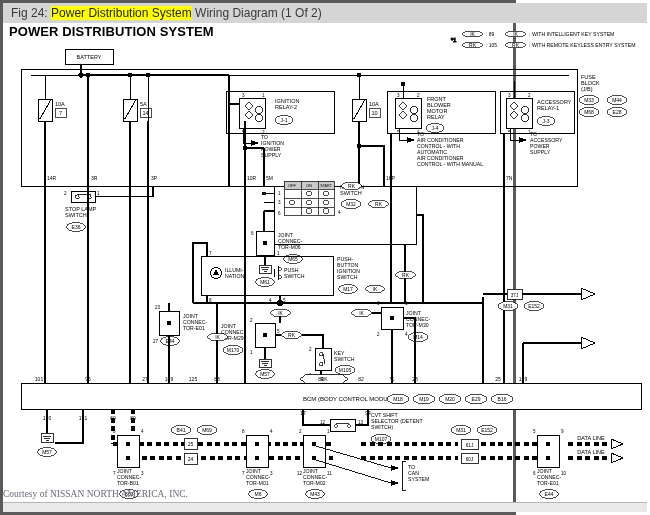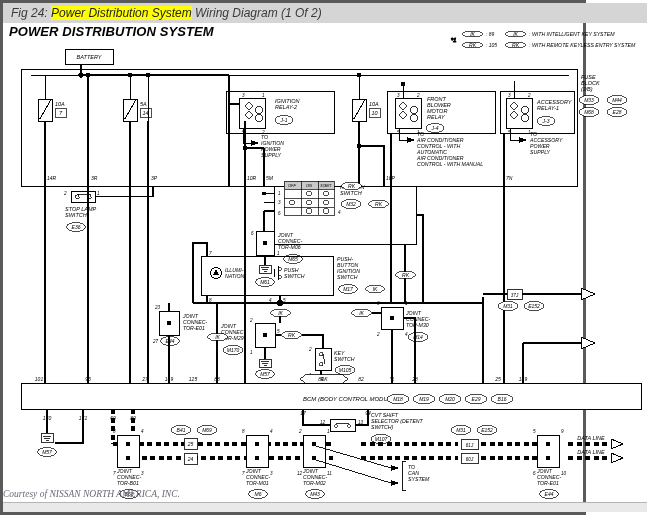--- a/index.html
+++ b/index.html
@@ -1,17 +1,17 @@
 <!DOCTYPE html>
 <html><head>
 <meta charset="utf-8">
 <style>
   html,body{margin:0;padding:0;background:#fff;}
   body{width:650px;height:515px;overflow:hidden;font-family:"Liberation Sans",sans-serif;}
-  #frame{position:relative;width:586px;height:515px;background:#ffffff;box-sizing:border-box;border:3px solid #5a5a5a;font-style:italic;}
+  #frame{position:relative;width:516px;height:515px;background:#ffffff;box-sizing:border-box;border:3px solid #5a5a5a;}
   #titlebar{position:absolute;left:0;top:0;width:644px;height:20px;background:#d5d5d5;box-sizing:border-box;}
   #figline{position:absolute;left:8px;top:3px;font-size:12px;color:#3a3a3a;white-space:nowrap;}
   #figline .hl{background:#ffff00;color:#222;}
   #maintitle{position:absolute;left:6px;top:21px;font-size:13px;font-weight:bold;color:#000;letter-spacing:.1px;}
   .dg{position:absolute;}
   svg{display:block;}
   #cour{position:absolute;left:0;top:486px;width:644px;font-size:9.5px;color:#6b6b78;font-family:"Liberation Serif",serif;}
   #botbar{position:absolute;left:0;bottom:0;width:644px;height:9px;background:#e9e9e9;border-top:1px solid #b5b5b5;}
   text{font-family:"Liberation Sans",sans-serif;}
 </style>

